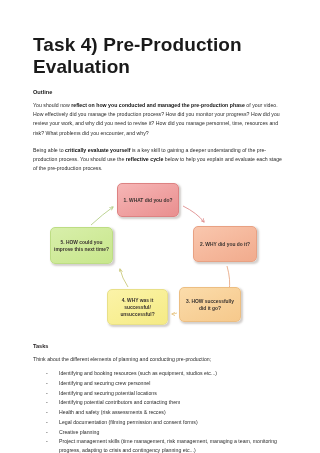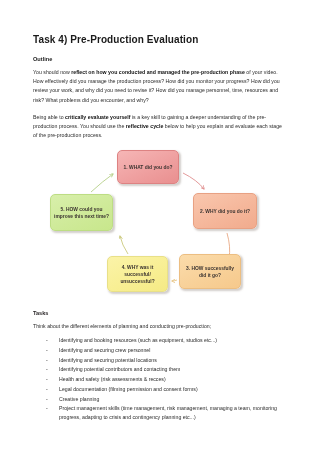--- a/index.html
+++ b/index.html
@@ -16,21 +16,21 @@
   }
   .page {
     position: relative;
     width: 320px;
     height: 453px;
     box-sizing: border-box;
     padding: 34px 36px 0 33px;
     background: #fff;
   }
   .doc-title {
-    font-size: 10px;
+    font-size: 19px;
     font-weight: bold;
     letter-spacing: 0.1px;
     margin: 0 0 11px 0;
     color: #1a1a1a;
   }
   .section-head {
     font-size: 5.6px;
     font-weight: bold;
     margin: 0 0 6px 0;
     color: #1a1a1a;

